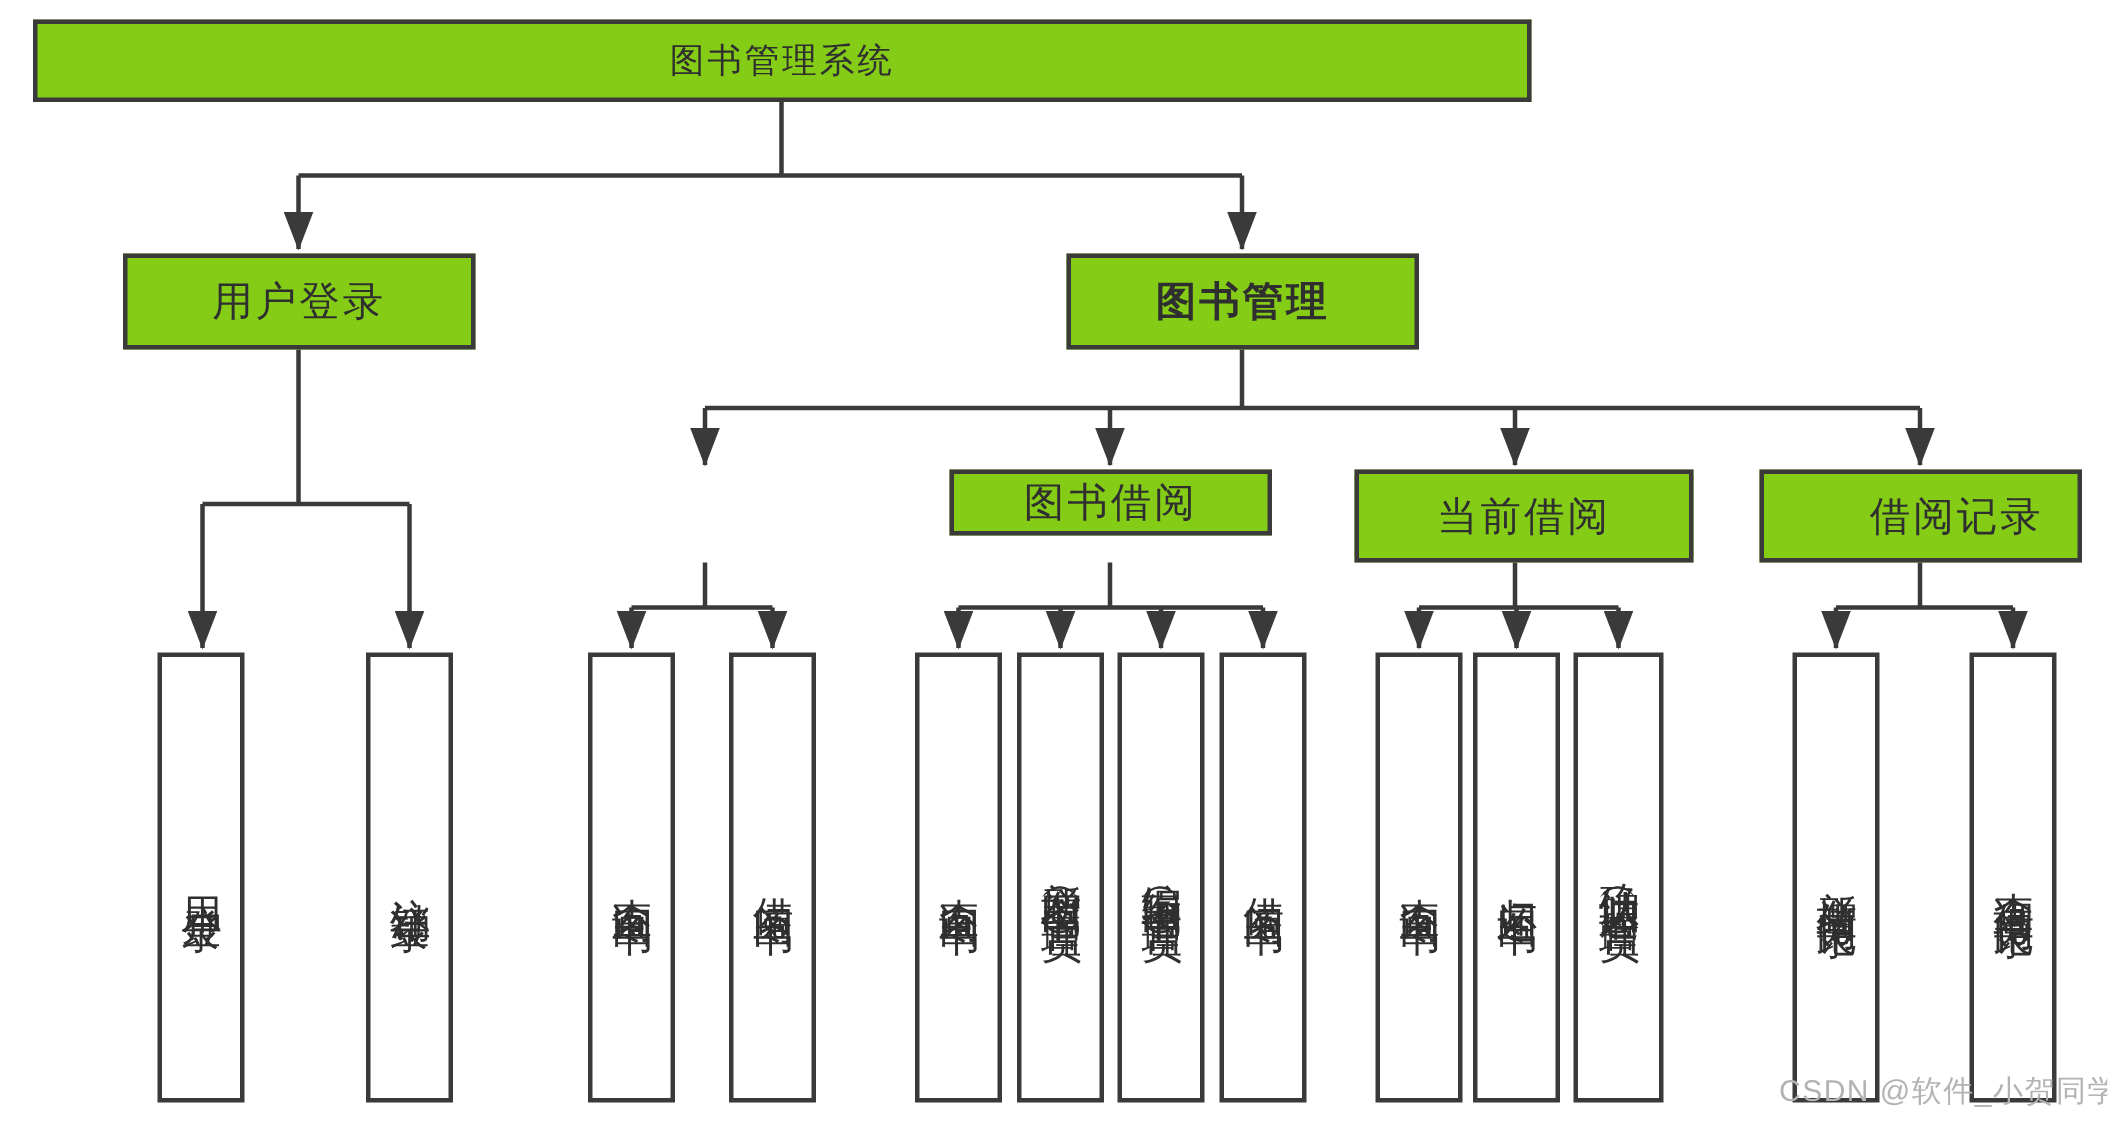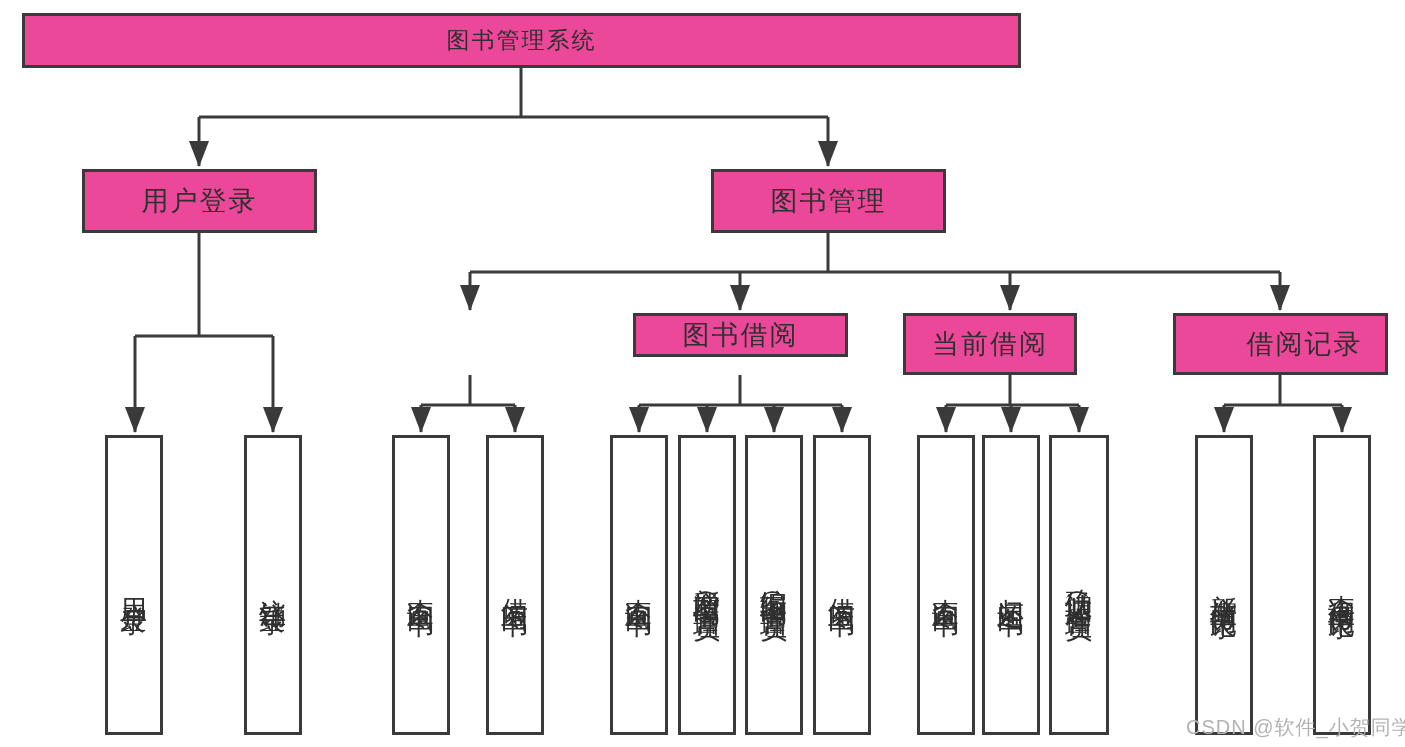--- a/index.html
+++ b/index.html
@@ -12,21 +12,21 @@
     font-family: "Liberation Sans", sans-serif;
   }
   #connectors {
     position: absolute;
     left: 0; top: 0;
     width: 1405px; height: 747px;
   }
   .node {
     position: absolute;
     box-sizing: border-box;
-    background: #ec4899;
+    background: #84cc16;
     border: 3px solid #3a3a3a;
     display: flex;
     align-items: center;
     justify-content: center;
     color: #2f2f2f;
     font-size: 27px;
     letter-spacing: 2px;
     white-space: nowrap;
   }
   .node.root { font-size: 23px; letter-spacing: 2px; }
@@ -100,24 +100,24 @@
     <path d="M1079,405 V432" stroke="#3a3a3a" stroke-width="3" fill="none" marker-end="url(#arrow)"></path>
 
     <path d="M1280,375 V405 M1224,405 H1342" stroke="#3a3a3a" stroke-width="3" fill="none"></path>
     <path d="M1224,405 V432" stroke="#3a3a3a" stroke-width="3" fill="none" marker-end="url(#arrow)"></path>
     <path d="M1342,405 V432" stroke="#3a3a3a" stroke-width="3" fill="none" marker-end="url(#arrow)"></path>
   </svg>
 
   <div class="node root" style="left:22px; top:13px; width:999px; height:55px;">图书管理系统</div>
 
   <div class="node" style="left:82px; top:169px; width:235px; height:64px;">用户登录</div>
-  <div class="node" style="left:711px; top:169px; width:235px; height:64px;">图书管理</div>
+  <div class="node" style="left:711px; top:169px; width:235px; height:64px;font-weight:bold;">图书管理</div>
 
   <div class="node" style="left:633px; top:313px; width:215px; height:44px;">图书借阅</div>
-  <div class="node" style="left:903px; top:313px; width:174px; height:62px;text-align:right;">当前借阅</div>
+  <div class="node" style="left:903px; top:313px; width:226px; height:62px;text-align:right;">当前借阅</div>
   <div class="node" style="left:1173px; top:313px; width:215px; height:62px;padding-left:48px;">借阅记录</div>
 
   <div class="vnode" style="left:105px; top:435px; width:58px; height:300px;">
     <span>用户登录</span>
   </div>
   <div class="vnode" style="left:244px; top:435px; width:58px; height:300px;">
     <span>注销登录</span>
   </div>
 
   <div class="vnode" style="left:392px; top:435px; width:58px; height:300px;">

